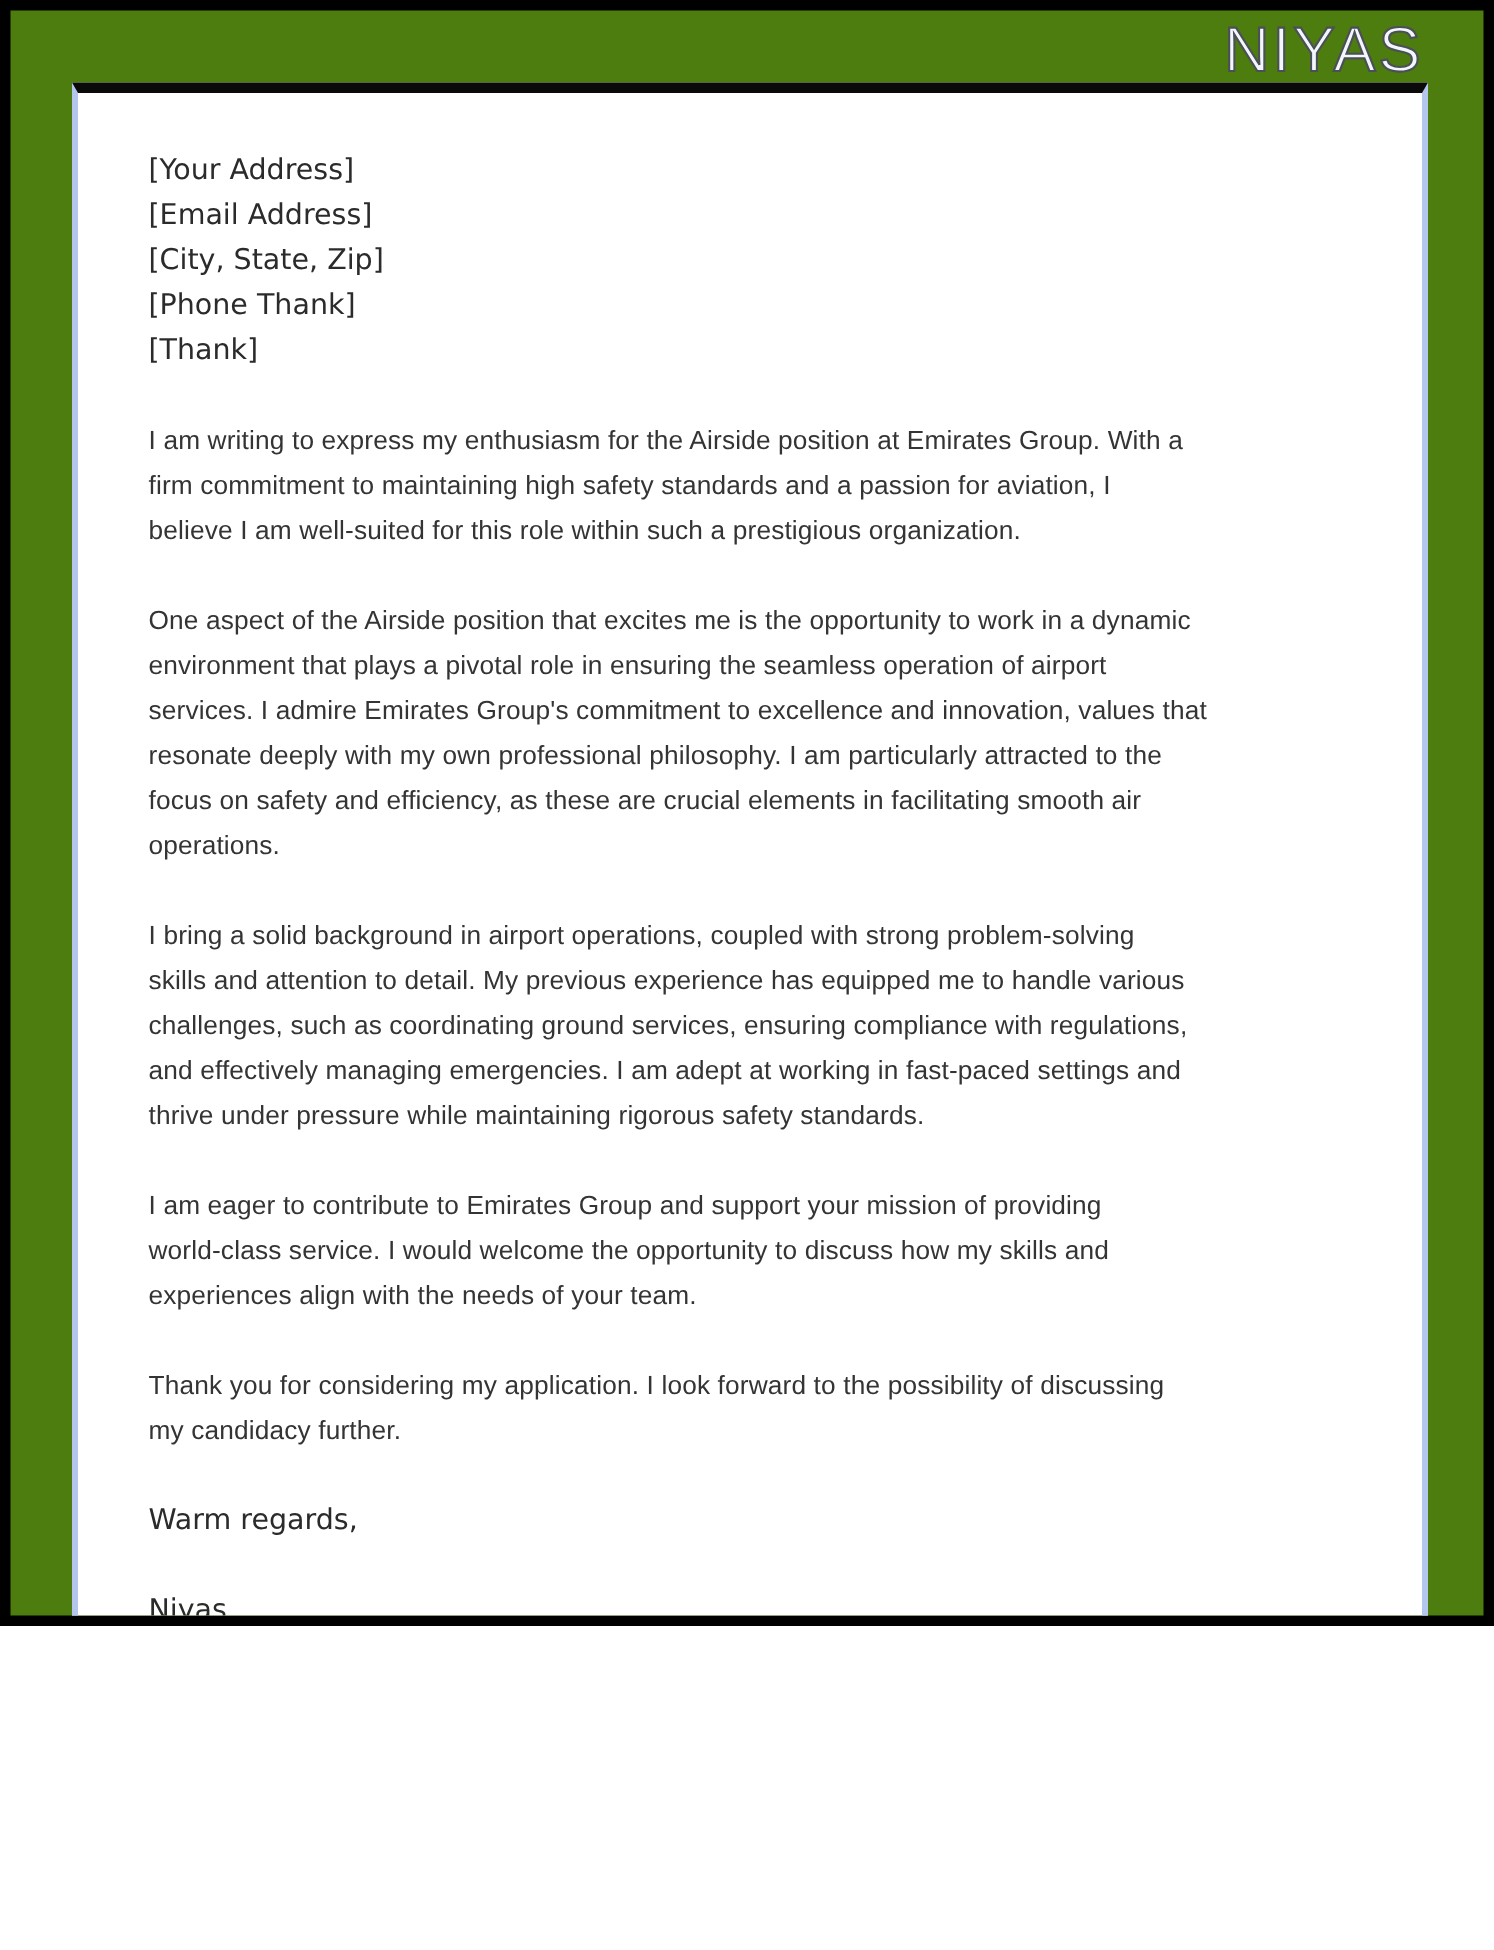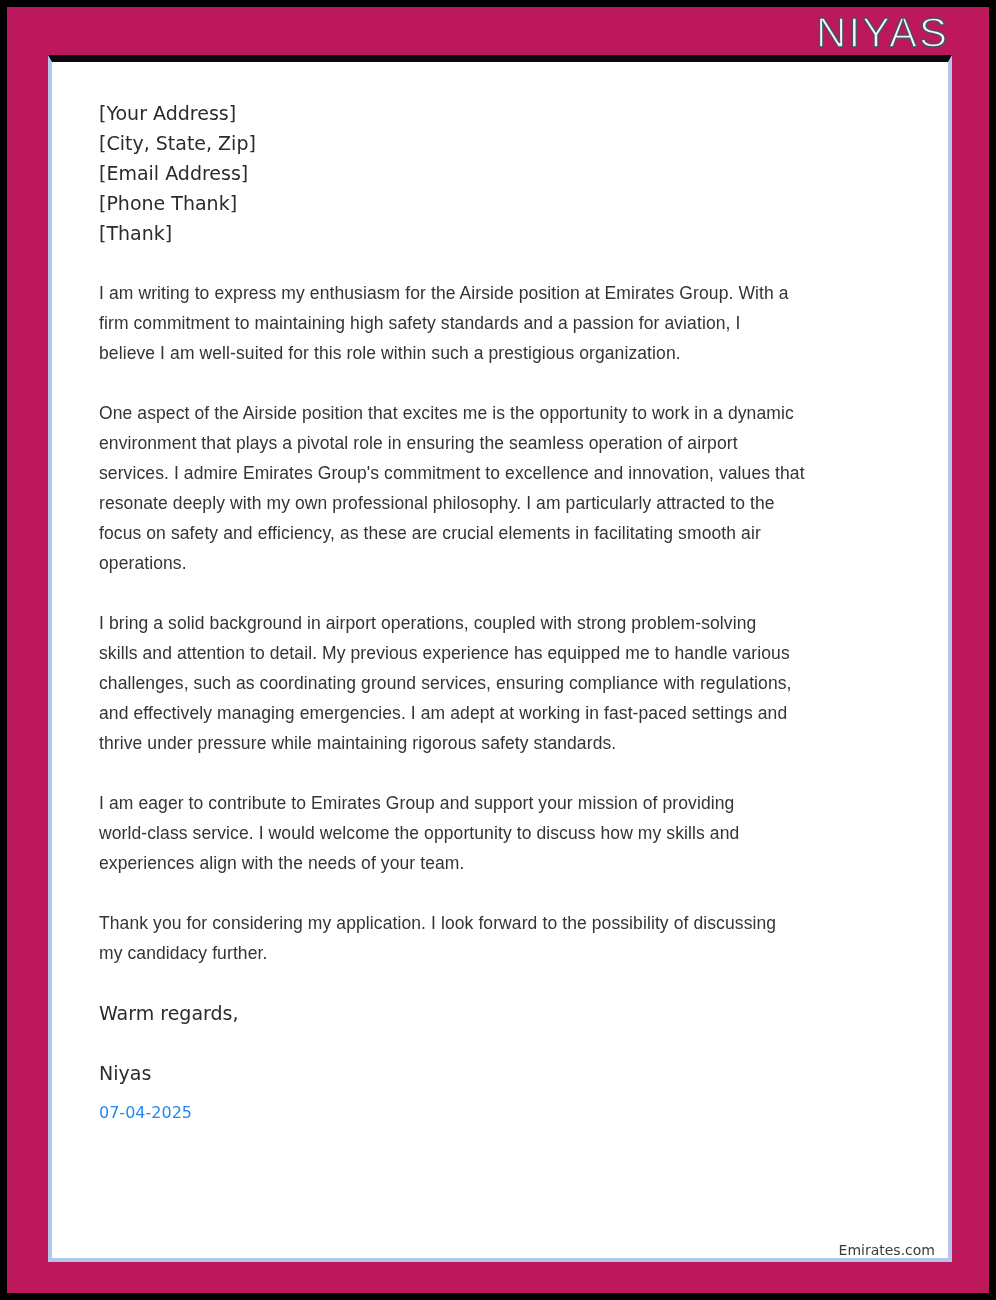--- a/index.html
+++ b/index.html
@@ -4,24 +4,24 @@
 <style>
   html, body {
     margin: 0;
     padding: 0;
     background: #ffffff;
     font-family: "Liberation Sans", sans-serif;
   }
   .frame {
     position: relative;
     width: 996px;
-    height: 1300px;
+    height: 1084px;
     box-sizing: border-box;
     border: 7px solid #000000;
-    background: #be185d;
+    background: #4d7c0f;
     overflow: hidden;
   }
   .brand {
     position: absolute;
     top: 2px;
     right: 40px;
     font-family: "Liberation Sans", sans-serif;
     font-size: 42px;
     font-weight: 400;
     letter-spacing: 2px;
@@ -93,22 +93,22 @@
 
 <div class="frame">
 
   <div class="brand">NIYAS</div>
 
   <div class="card">
     <div class="card-content">
 
       <div class="address-block">
         <div>[Your Address]</div>
+        <div>[Email Address]</div>
         <div>[City, State, Zip]</div>
-        <div>[Email Address]</div>
         <div>[Phone Thank]</div>
         <div>[Thank]</div>
       </div>
 
 
       <p class="para">I am writing to express my enthusiasm for the Airside position at Emirates Group. With a
 firm commitment to maintaining high safety standards and a passion for aviation, I
 believe I am well-suited for this role within such a prestigious organization.</p>
       <p class="para">One aspect of the Airside position that excites me is the opportunity to work in a dynamic
 environment that plays a pivotal role in ensuring the seamless operation of airport

